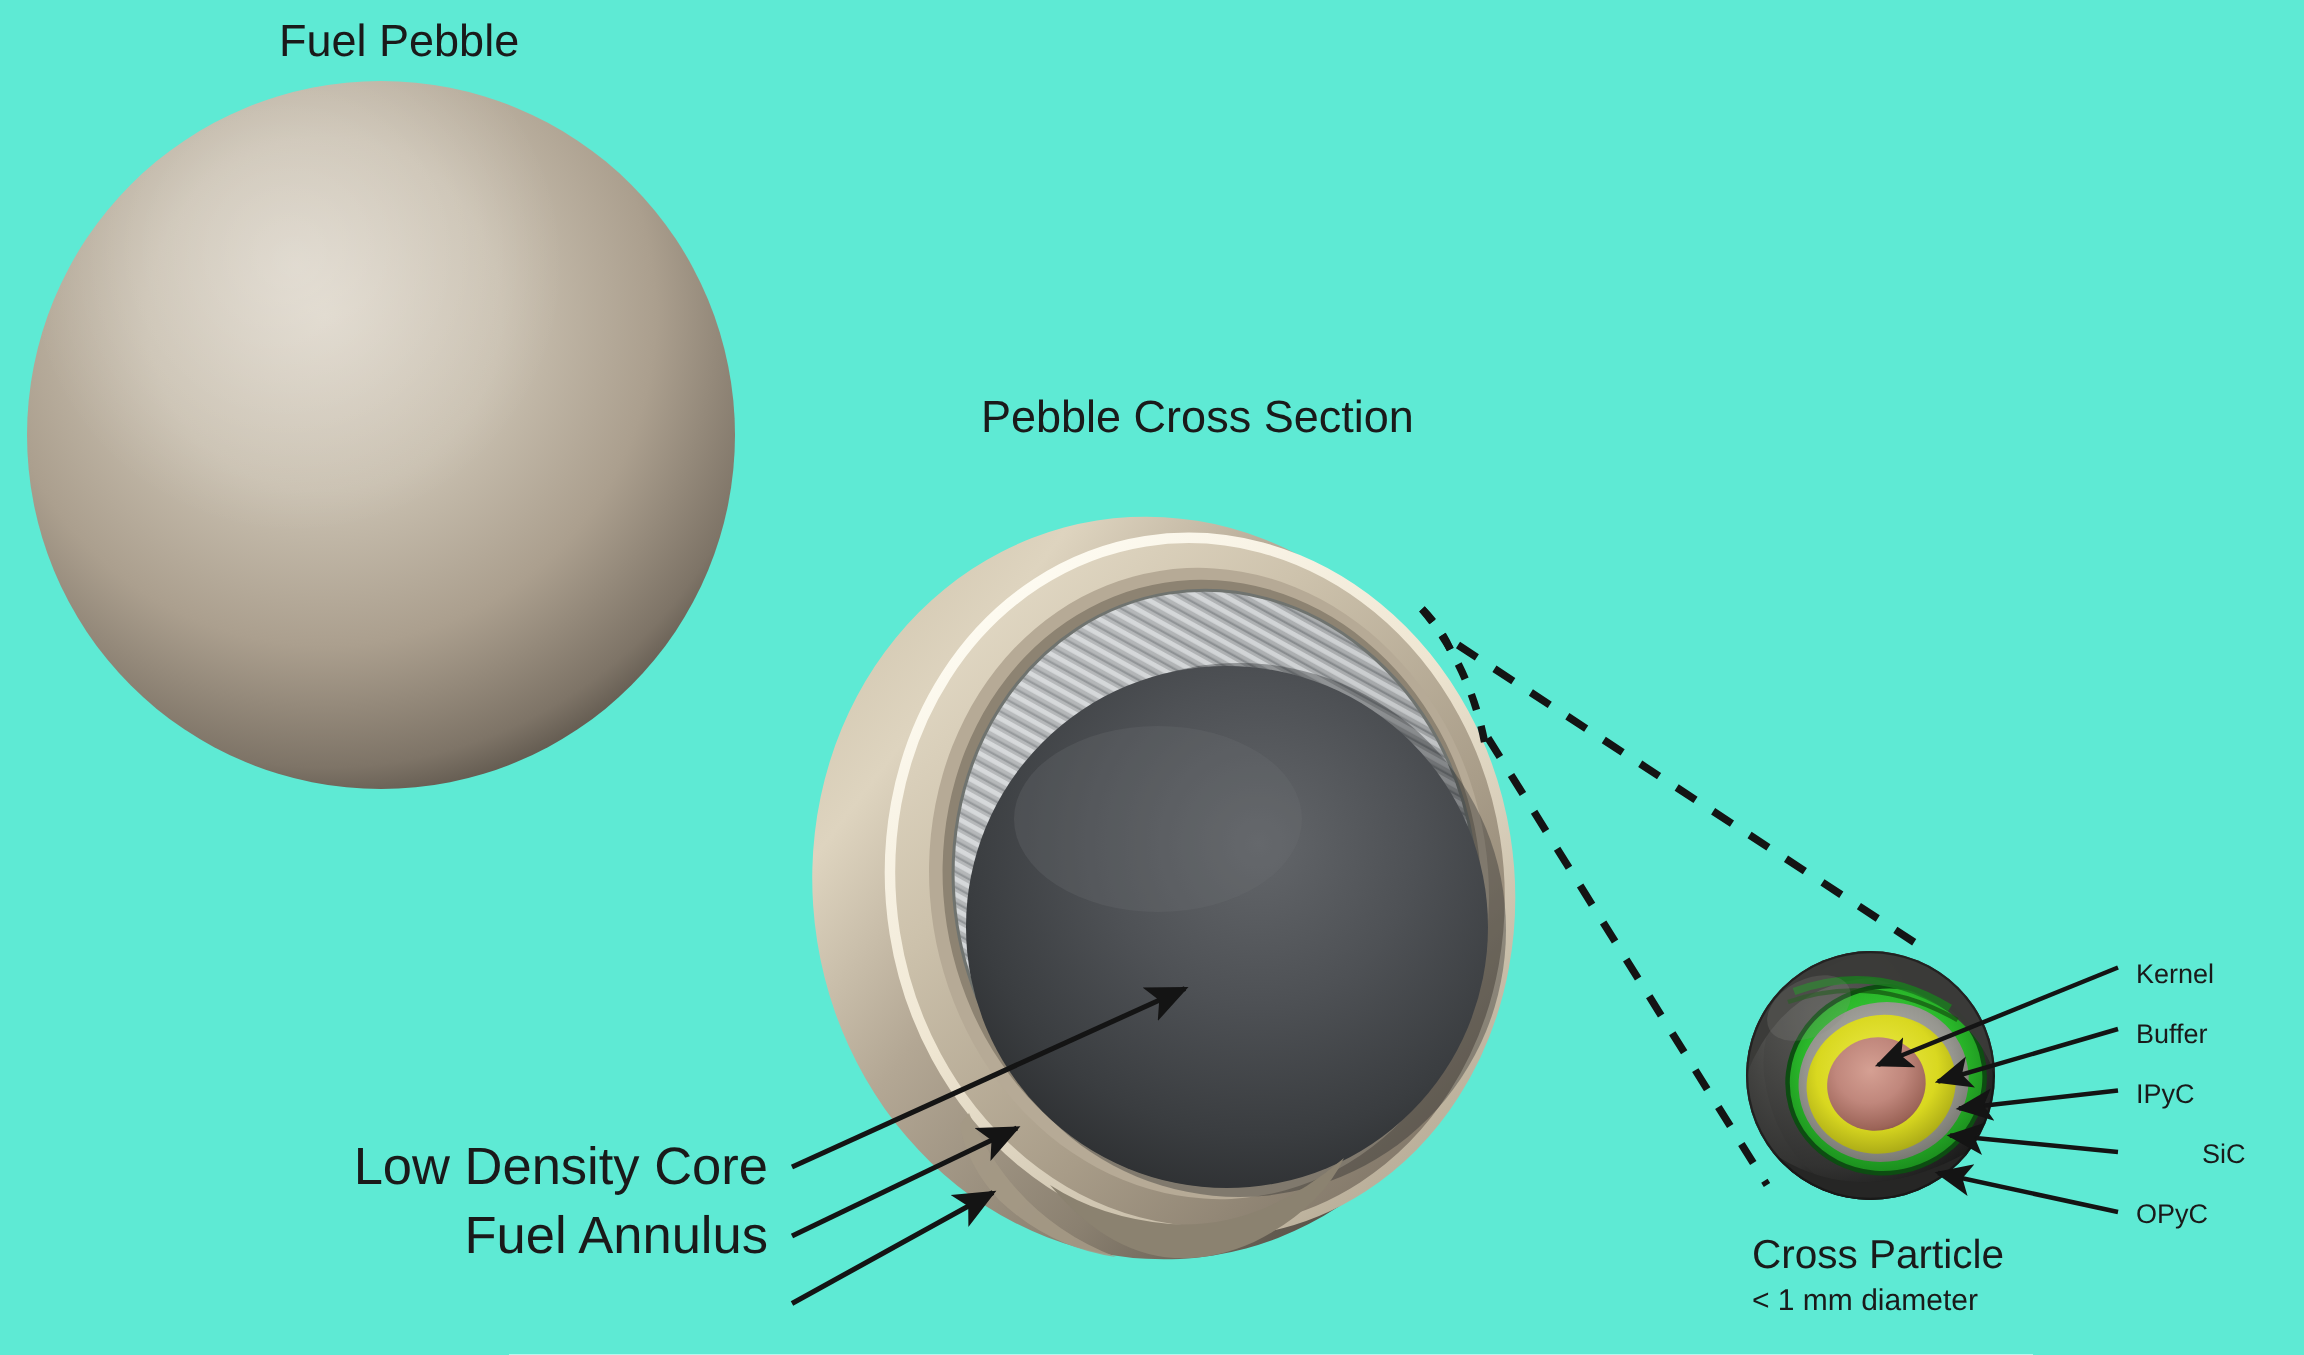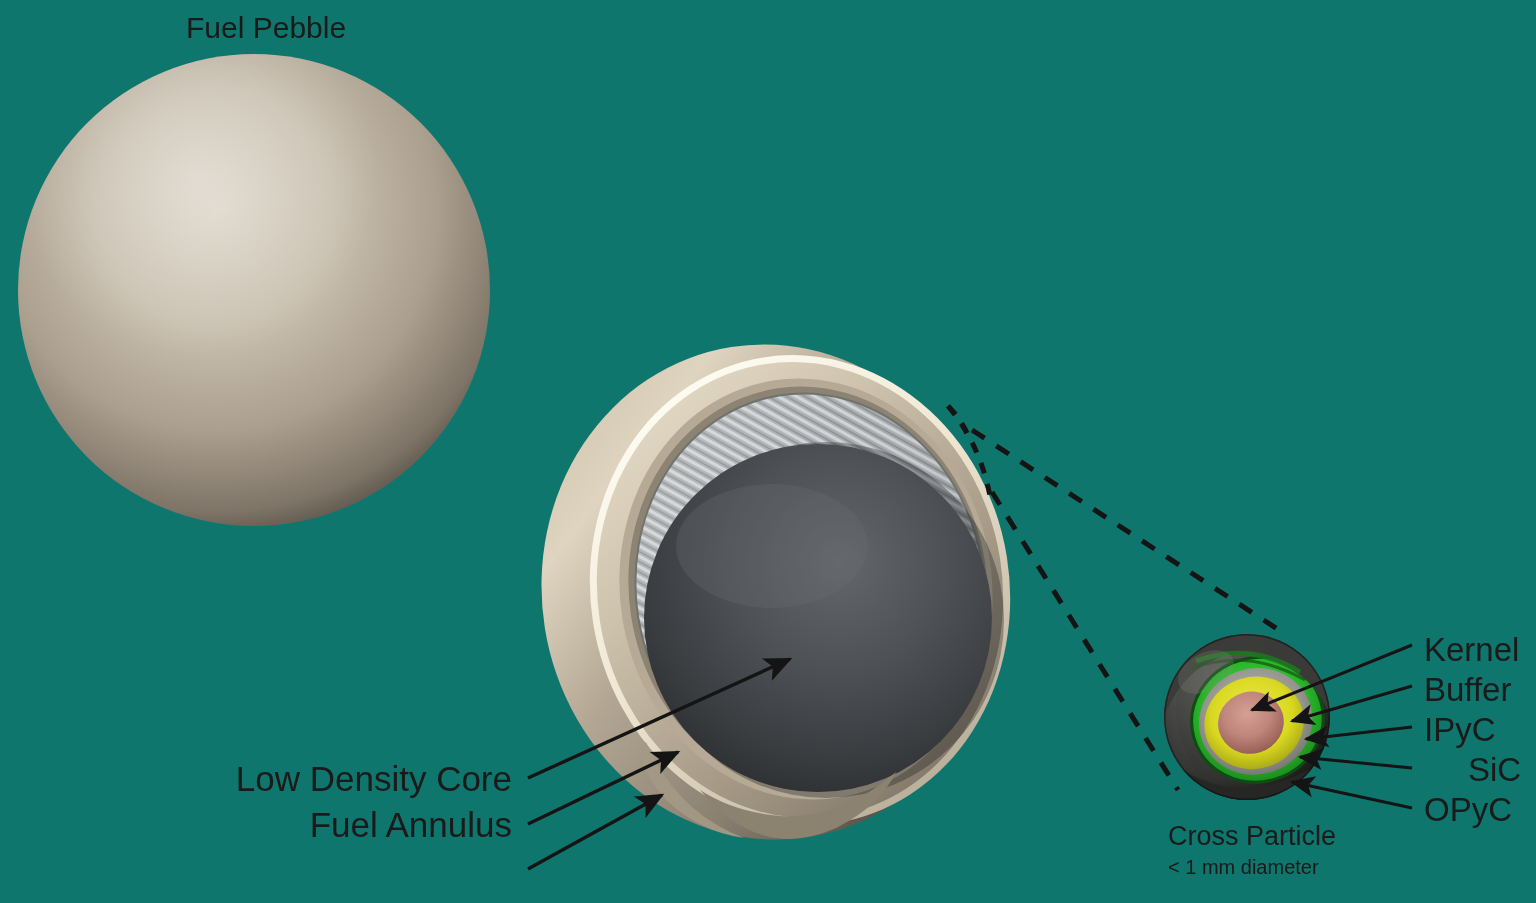--- a/index.html
+++ b/index.html
@@ -5,21 +5,21 @@
 <style>
   html, body {
     margin: 0;
     padding: 0;
     background: #ffffff;
   }
   #stage {
     position: relative;
     width: 1536px;
     height: 903px;
-    background: #0f766e;
+    background: #5eead4;
     overflow: hidden;
     font-family: "Liberation Sans", sans-serif;
     color: #1a1a1a;
   }
   .lbl {
     position: absolute;
     white-space: nowrap;
     color: #1a1a1a;
     font-family: "Liberation Sans", sans-serif;
     line-height: 1;
@@ -40,21 +40,21 @@
     font-size: 35px;
     text-align: right;
     transform: translateY(-50%);
   }
   #label-low-density-core { right: 1024px; top: 778px; }
   #label-fuel-annulus     { right: 1024px; top: 824px; margin-left: 42px; }
   #label-outer-shell      { right: 1024px; top: 869px; }
 
   
   .right-label {
-    font-size: 33px;
+    font-size: 18px;
     left: 1424px;
     transform: translateY(-50%);
   }
   #label-kernel { top: 649px; }
   #label-buffer { top: 689px; }
   #label-ipyc   { top: 729px; }
   #label-sic    { top: 769px; margin-left: 44px; }
   #label-opyc   { top: 809px; }
 
   
@@ -272,20 +272,21 @@
       <line x1="1412" y1="645" x2="1252" y2="710"></line>
       <line x1="1412" y1="686" x2="1292" y2="721"></line>
       <line x1="1412" y1="727" x2="1306" y2="739"></line>
       <line x1="1412" y1="768" x2="1300" y2="757"></line>
       <line x1="1412" y1="808" x2="1292" y2="782"></line>
     </g>
   </svg>
 
   <div class="lbl" id="title-fuel-pebble">Fuel Pebble</div>
 
+  <div class="lbl" id="title-cross-section">Pebble Cross Section</div>
 
   <div class="lbl left-label" id="label-low-density-core">Low Density Core</div>
 
   <div class="lbl left-label" id="label-fuel-annulus">Fuel Annulus</div>
 
 
   <div class="lbl right-label" id="label-kernel">Kernel</div>
 
   <div class="lbl right-label" id="label-buffer">Buffer</div>
 

